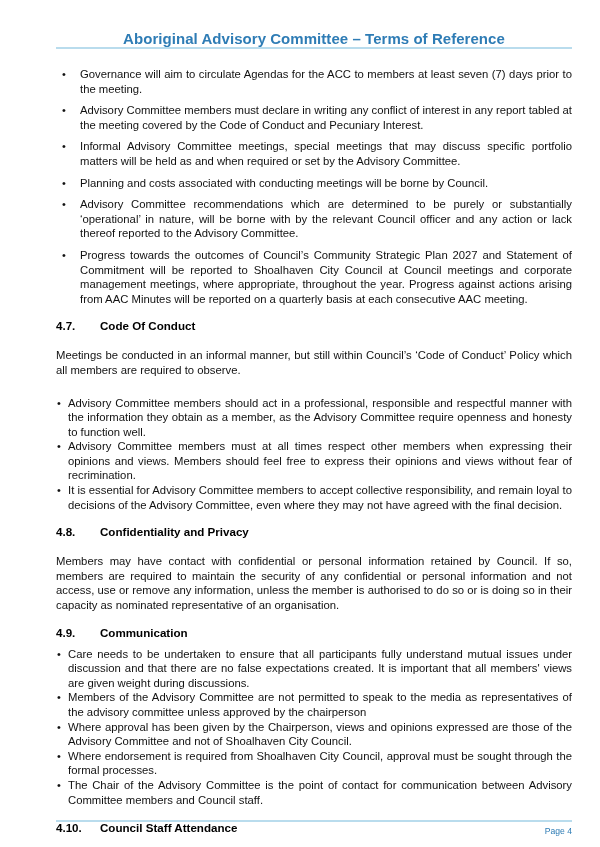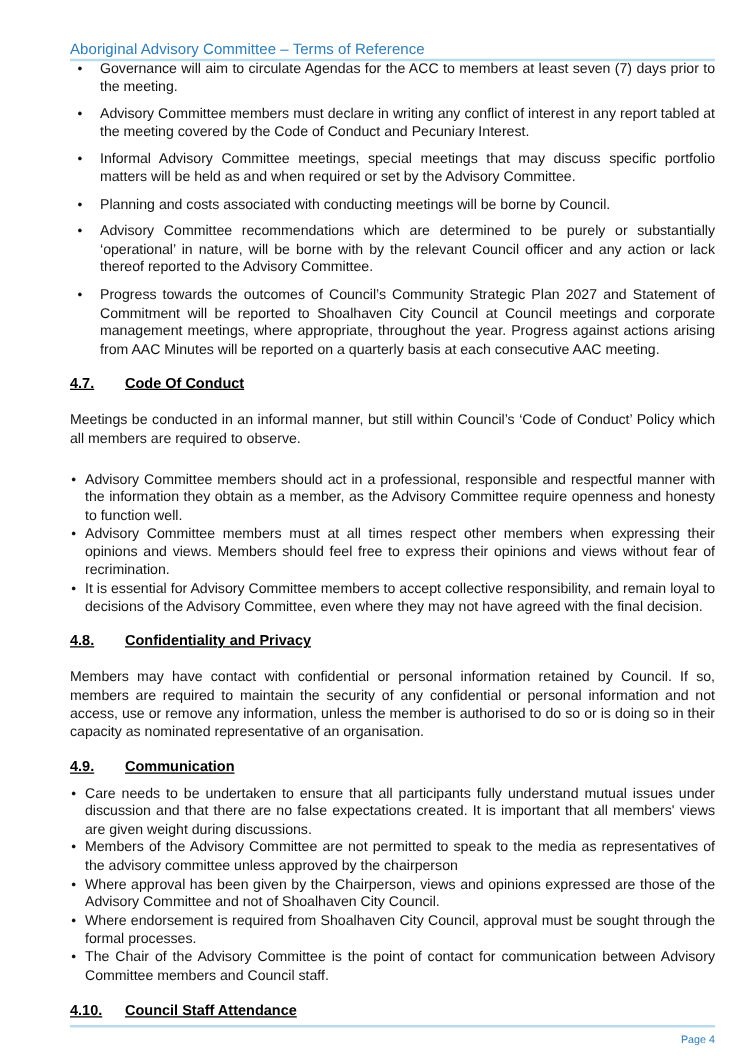--- a/index.html
+++ b/index.html
@@ -24,39 +24,40 @@
   }
 
   
   .header {
     position: absolute;
     left: 56px;
     top: 33px;
     width: 516px;
   }
   .header-title {
-    font-size: 12px;
-    font-weight: normal;
+    font-size: 15px;
+    font-weight: bold;
     color: #2e7cb5;
     letter-spacing: 0.05px;
     line-height: 12px;
     white-space: nowrap;
+    text-align: center;
   }
   .header-rule {
     margin-top: 2px;
     height: 2px;
     background: #b9dced;
     width: 516px;
   }
 
   
   .content {
     position: absolute;
     left: 56px;
-    top: 48px;
+    top: 67px;
     width: 516px;
   }
 
   p, ul, li, h2 {
     margin: 0;
     padding: 0;
   }
 
   .body-para {
     font-size: 11.3px;
@@ -68,21 +69,20 @@
   }
 
   .section-heading {
     font-size: 11.6px;
     font-weight: bold;
     color: #000000;
     line-height: 15px;
     margin-top: 12px;
     margin-bottom: 7px;
     display: flex;
-    text-decoration: underline;
   }
   .section-heading .num {
     display: inline-block;
     width: 44px;
     flex: 0 0 44px;
   }
 
   ul.bullets {
     list-style: none;
   }

